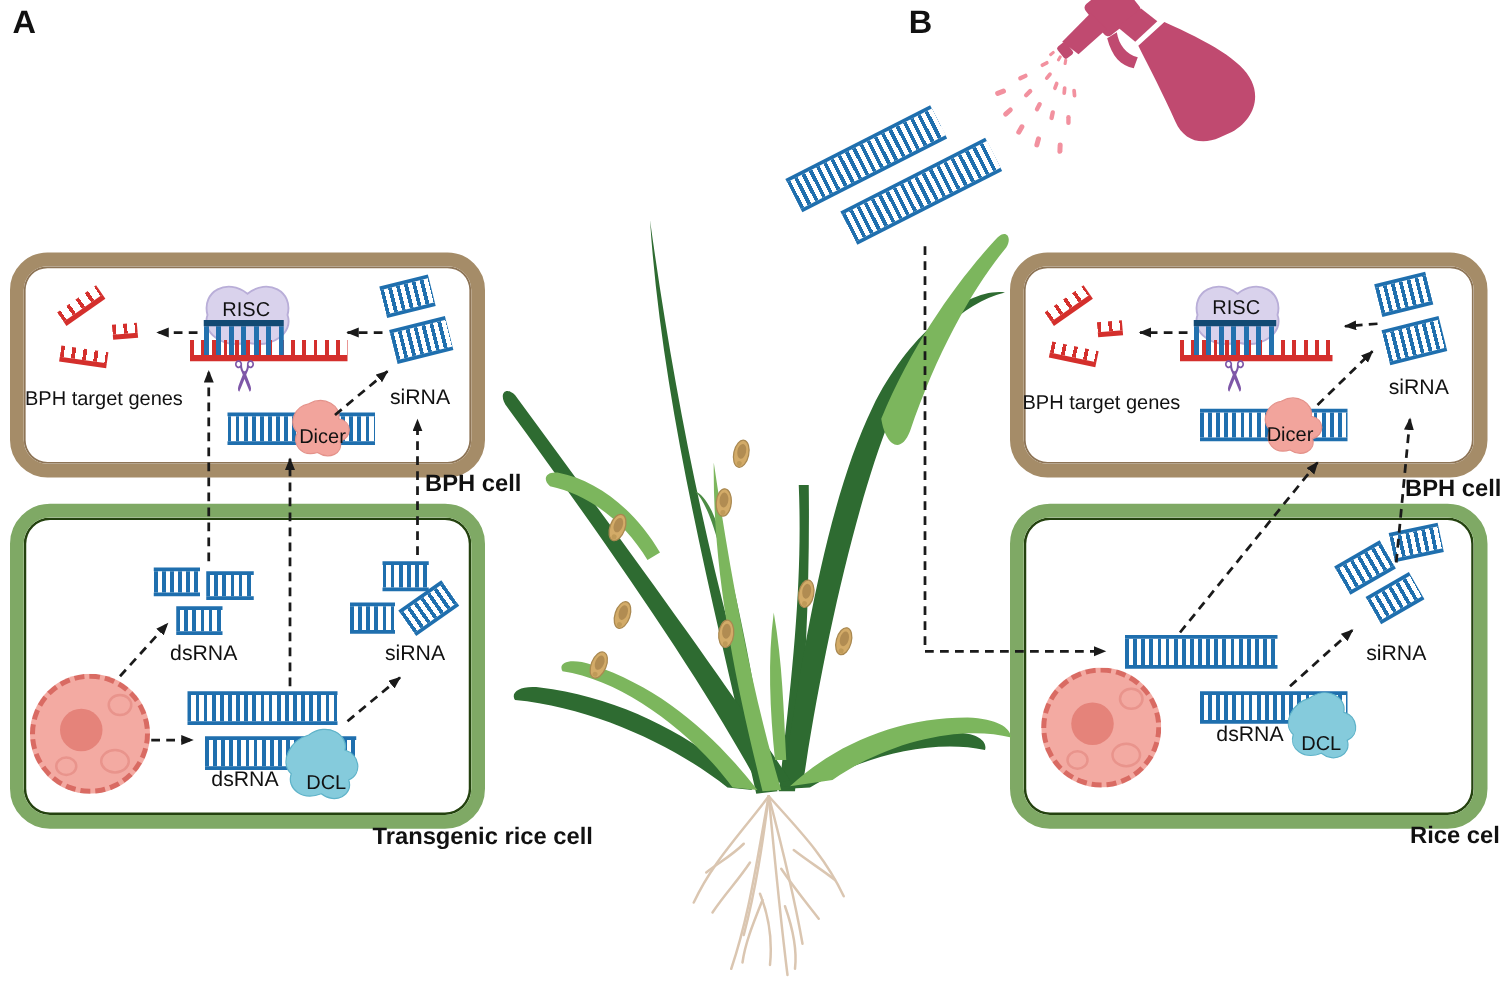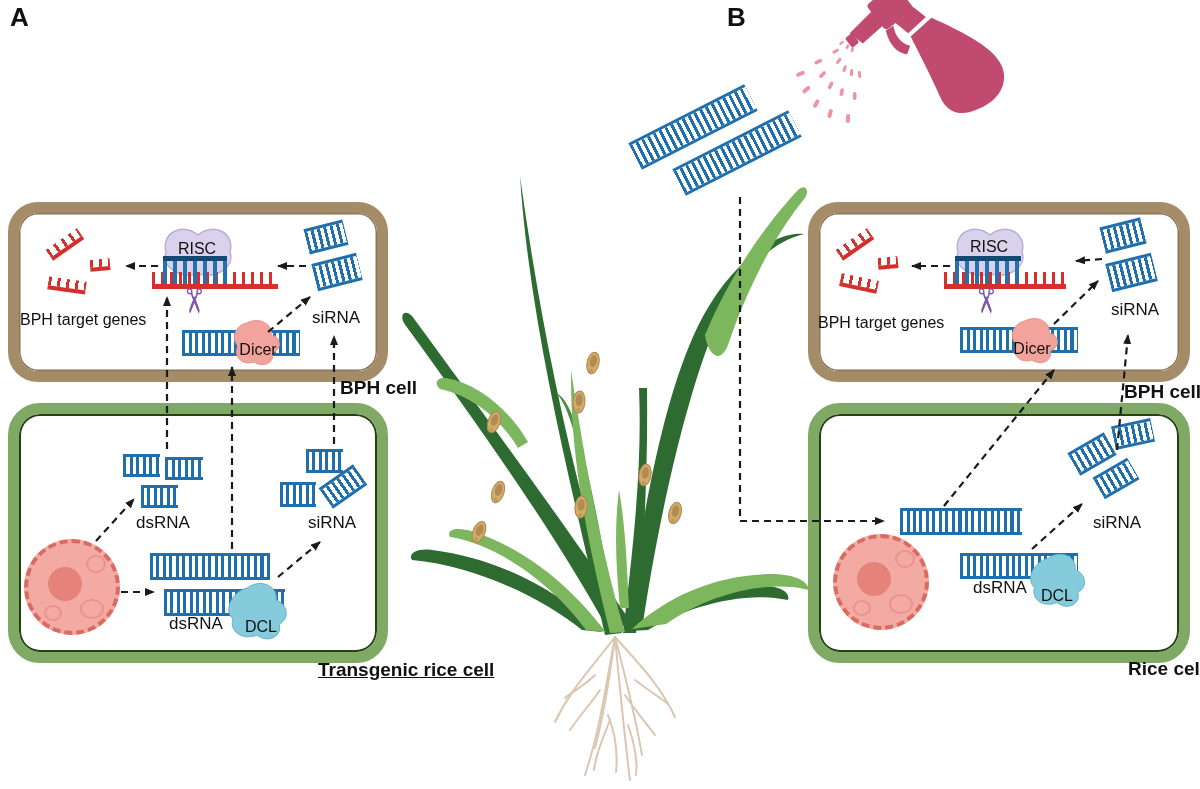--- a/index.html
+++ b/index.html
@@ -42,21 +42,21 @@
 
   <div class="letter" style="left:10px;top:2px;">A</div>
   <div class="letter" style="left:727px;top:2px;">B</div>
 
   <div class="cell bph" style="left:8px;top:202px;width:380px;height:180px;"></div>
   <div class="cell rice" style="left:8px;top:403px;width:380px;height:260px;"></div>
   <div class="cell bph" style="left:808px;top:202px;width:382px;height:180px;"></div>
   <div class="cell rice" style="left:808px;top:403px;width:382px;height:260px;"></div>
 
   <div class="lbl bold" style="left:340px;top:377px;">BPH cell</div>
-  <div class="lbl bold" style="left:318px;top:659px;text-decoration:underline;">Transgenic rice cell</div>
+  <div class="lbl bold" style="left:298px;top:659px;">Transgenic rice cell</div>
   <div class="lbl bold" style="left:1124px;top:381px;">BPH cell</div>
   <div class="lbl bold" style="left:1128px;top:658px;">Rice cell</div>
 
   <svg class="blob" style="left:156px;top:220px;" width="84" height="62" viewBox="0 0 84 62">
     <path d="M10,32 C5,13 26,2 42,15 C58,2 79,13 74,32 C79,46 62,59 42,54 C22,59 5,46 10,32 Z" fill="#d9d2ec" stroke="#b9aed8" stroke-width="1.5"></path>
   </svg>
   <div class="lbl center" style="left:166px;top:240px;width:62px;">RISC</div>
   <div class="comb" style="left:152px;top:272px;width:126px;height:17px;"></div>
   <div class="guide" style="left:163px;top:256px;width:64px;height:28px;"></div>
   <div class="scissors" style="left:180px;top:284px;">✂</div>

